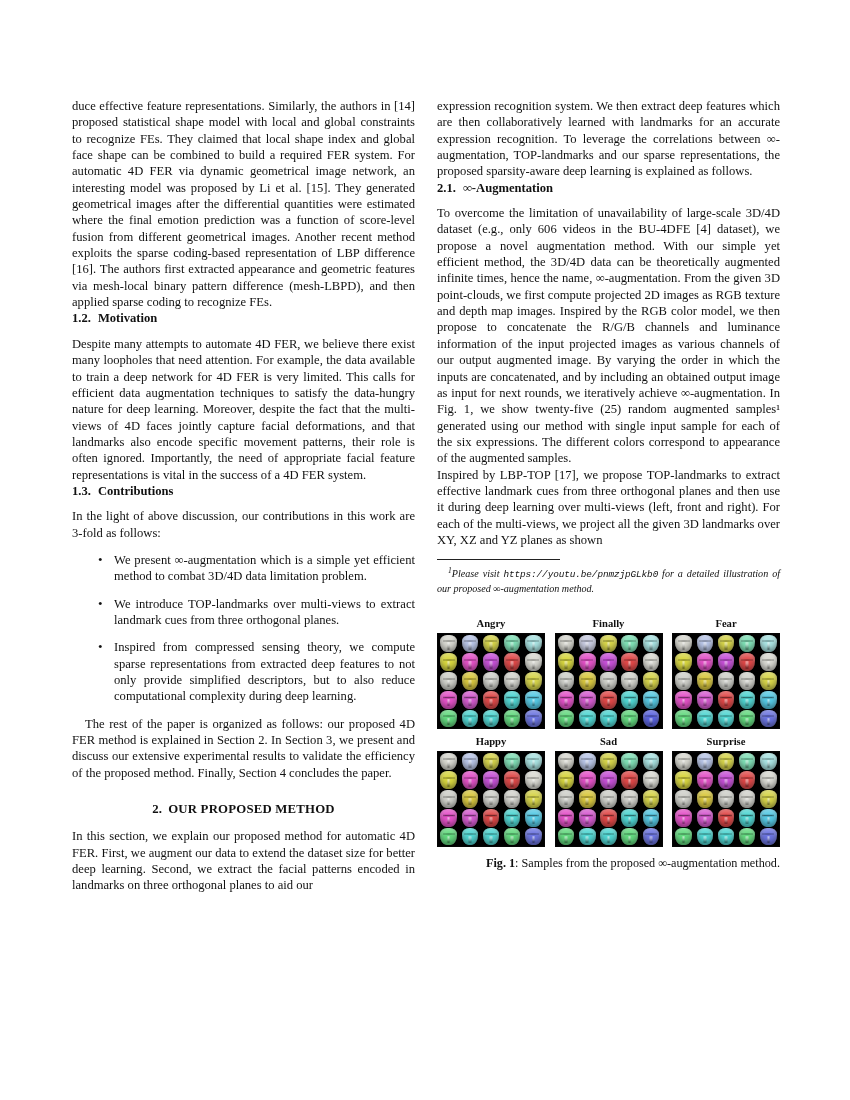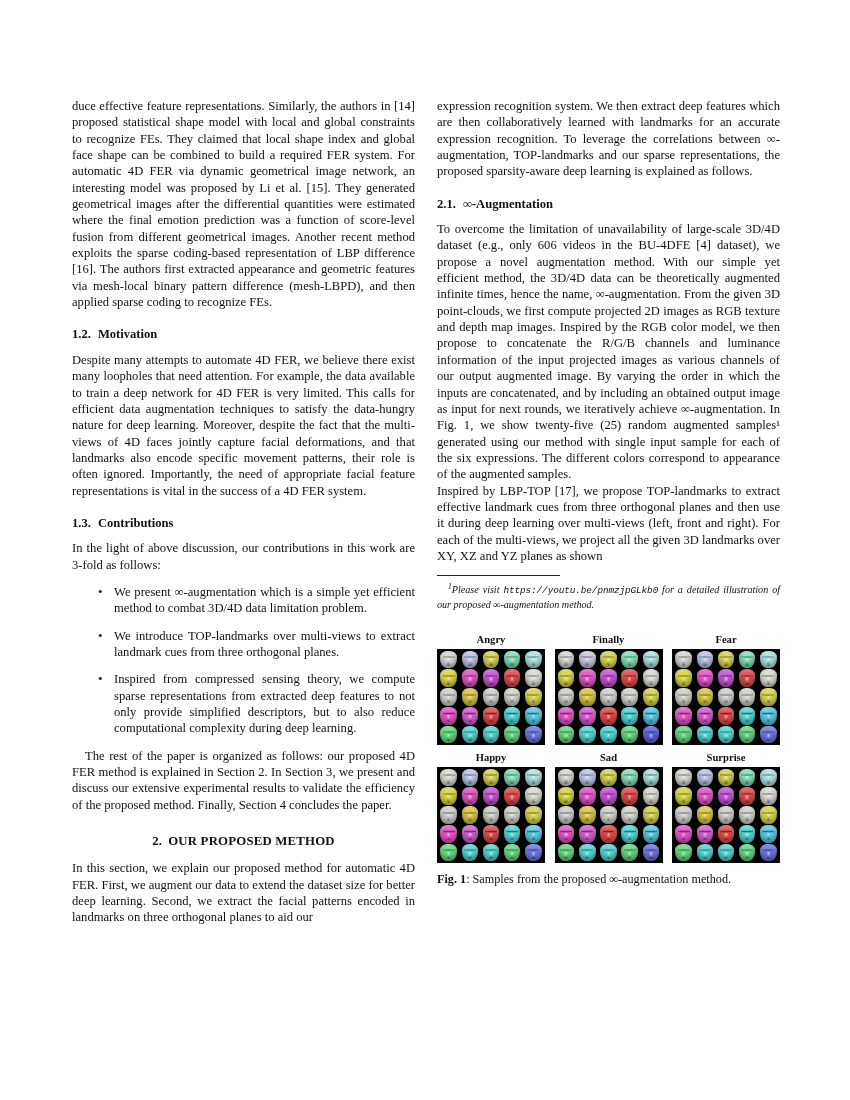--- a/index.html
+++ b/index.html
@@ -38,21 +38,21 @@
     line-height: 16.35px;
     text-align: justify;
     text-justify: inter-word;
     hyphens: manual;
   }
   p.indent { text-indent: 13px; }
   h3.sec {
     font-size: 12.6px;
     line-height: 16.35px;
     font-weight: bold;
-    margin: 16px 0 9px 0;
+    margin: 0 0 9px 0;
     text-align: left;
   }
   h3.sec .num { margin-right: 7px; }
   h2.maj {
     font-size: 12.8px;
     line-height: 16.35px;
     font-weight: bold;
     margin: 20px 0 11px 0;
     text-align: center;
     letter-spacing: 0.2px;
@@ -168,21 +168,21 @@
     width: 34%;
     height: 42%;
     background:
       radial-gradient(ellipse at 50% 22%, rgba(255,255,255,0.55) 0%, rgba(255,255,255,0) 58%),
       radial-gradient(ellipse at 50% 82%, rgba(0,0,0,0.38) 0%, rgba(0,0,0,0) 62%);
   }
   .fig-caption {
     margin-top: 9px;
     font-size: 12.2px;
     line-height: 15.5px;
-    text-align: left;
+    text-align: right;
   }
   .fig-caption b { font-weight: bold; }
 </style>
 </head>
 <body>
 
 <div class="page">
   <div class="columns">
 
     <div class="col">

